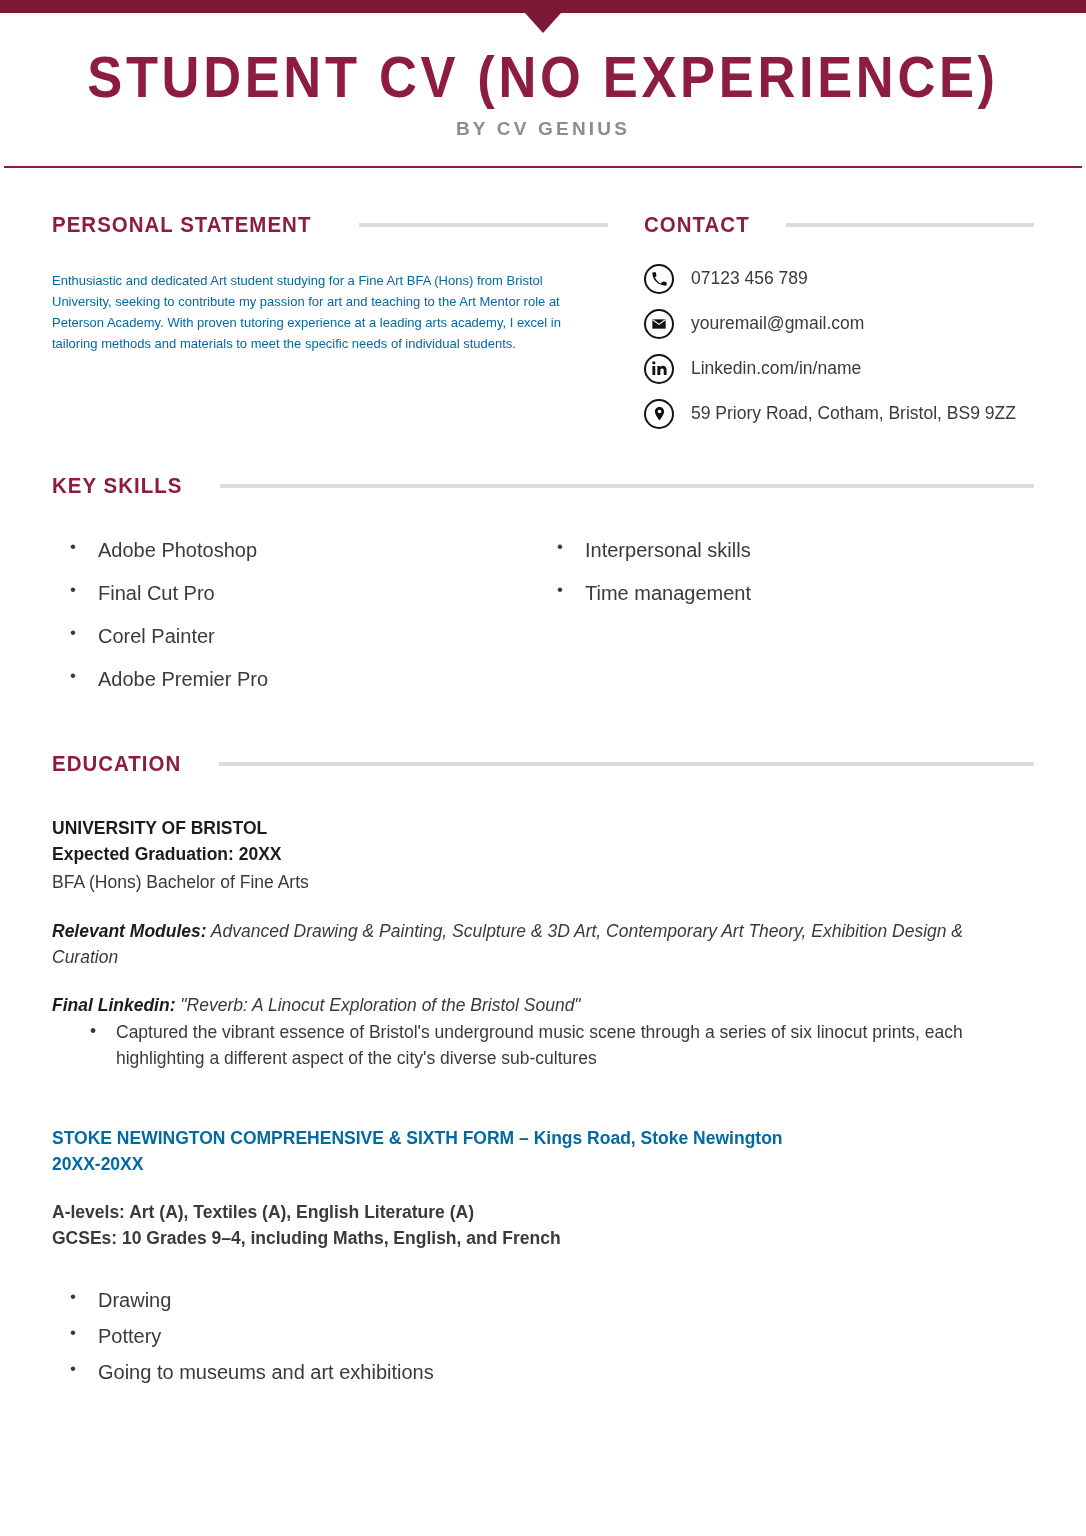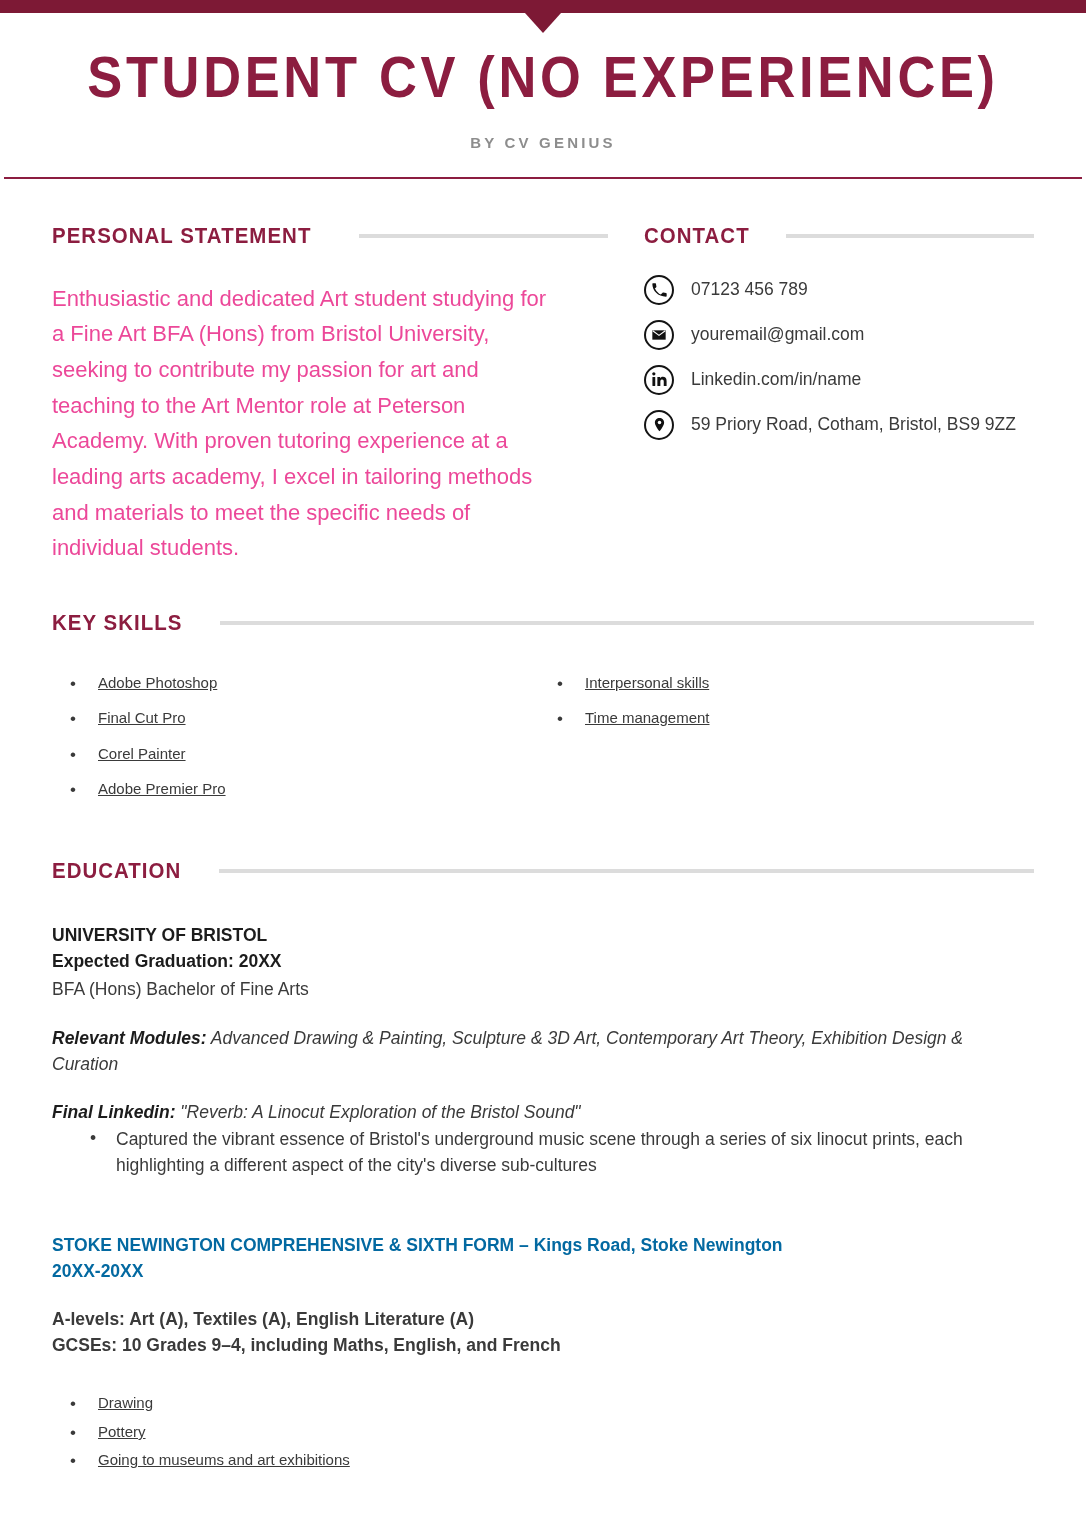--- a/index.html
+++ b/index.html
@@ -41,22 +41,22 @@
     font-size: 57px;
     line-height: 1.05;
     letter-spacing: 4px;
     color: #8c1d40;
     transform: scaleX(0.92);
     white-space: nowrap;
   }
 
   .doc-subtitle {
     text-align: center;
-    margin-top: 26px;
-    font-size: 15px;
+    margin-top: 10px;
+    font-size: 19px;
     font-weight: 700;
     letter-spacing: 3.2px;
     color: #8d8d8d;
   }
 
   .header-rule {
     margin: 26px 4px 0 4px;
     height: 2px;
     background: #8c1d40;
   }
@@ -92,23 +92,23 @@
   
   .cols {
     display: flex;
     gap: 36px;
   }
   .col-left  { width: 556px; }
   .col-right { flex: 1; }
 
   .statement {
     margin-top: 32px;
-    font-size: 22px;
+    font-size: 13px;
     line-height: 1.62;
-    color: #ec4899;
+    color: #0369a1;
     width: 510px;
   }
 
   
   .contact-list {
     margin-top: 26px;
     display: flex;
     flex-direction: column;
     gap: 15px;
   }
@@ -132,24 +132,23 @@
     font-size: 17.5px;
     line-height: 1.45;
     color: #3a3a3a;
   }
 
   
   ul.dots { list-style: none; }
   ul.dots li {
     position: relative;
     padding-left: 46px;
-    font-size: 15px;
+    font-size: 20px;
     line-height: 1.5;
     color: #3a3a3a;
-    text-decoration: underline;
   }
   ul.dots li::before {
     content: "•";
     position: absolute;
     left: 18px;
     top: -1px;
     font-size: 17px;
     color: #3a3a3a;
   }
 

